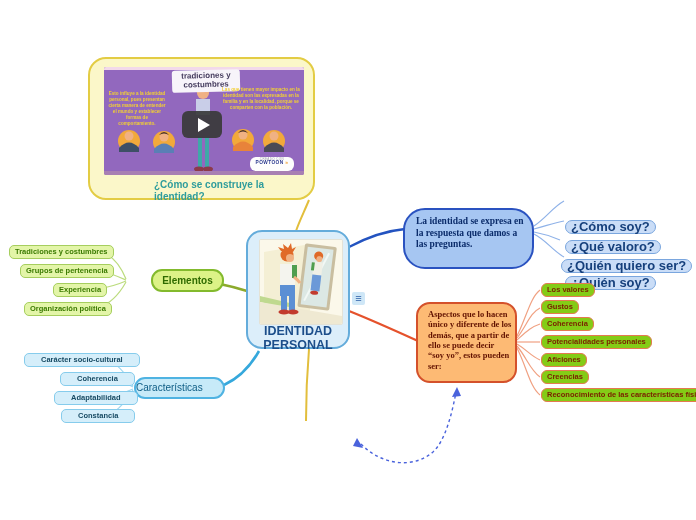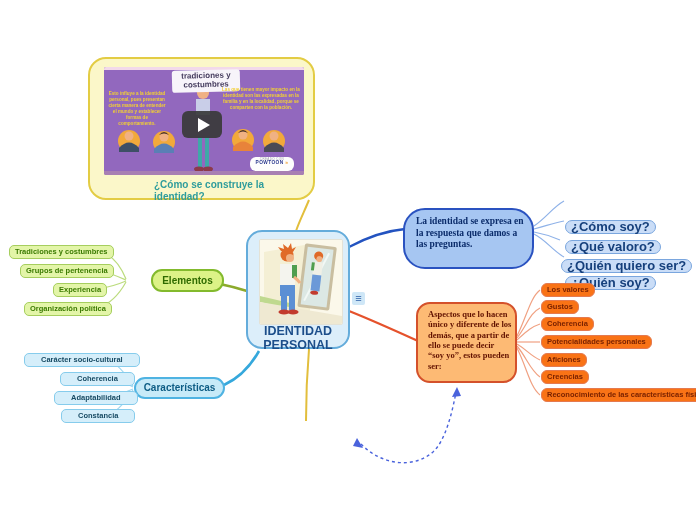--- a/index.html
+++ b/index.html
@@ -49,33 +49,33 @@
   .qmain .txt{position:absolute;left:11px;top:6px;width:112px;font-family:"Liberation Serif",serif;
               font-weight:bold;font-size:9.5px;line-height:1.22;color:#0B2C6B;}
   .qchild{background:#CADDF7;border:1.5px solid #7AA6DE;border-radius:7px;color:#16407C;
           font-weight:bold;font-size:13px;line-height:10px;padding:1px 5px;white-space:nowrap;cursor:pointer;margin-top:26px;}
 
   
   .omain{left:416px;top:302px;width:101px;height:81px;background:#fdba74;border:2px solid #D4512B;
          border-radius:14px;cursor:pointer;}
   .omain .txt{position:absolute;left:10px;top:5px;width:84px;font-family:"Liberation Serif",serif;
               font-weight:bold;font-size:8.5px;line-height:1.22;color:#621200;}
-  .ochild{background:#f97316;border:1.5px solid #E47A50;border-radius:6px;color:#7A2200;
+  .ochild{background:#84cc16;border:1.5px solid #E47A50;border-radius:6px;color:#7A2200;
           font-weight:bold;font-size:7.5px;line-height:10px;padding:1px 5px;white-space:nowrap;cursor:pointer;}
 
   
   .gmain{left:125px;top:269px;width:73px;height:23px;background:#DCF287;border:2px solid #83BA2D;
          border-radius:11px;color:#2F6B00;font-weight:bold;font-size:10px;text-align:center;
          line-height:19px;cursor:pointer;margin-left:26px;}
   .gchild{background:#E3F5A8;border:1.3px solid #A6CE5E;border-radius:5px;color:#3A7A00;
           font-weight:bold;font-size:7.5px;line-height:10px;padding:1px 5px;white-space:nowrap;cursor:pointer;}
 
   
   .bmain{left:134px;top:377px;width:91px;height:22px;background:#C7EAF8;border:2px solid #4FB3E2;
-         border-radius:11px;color:#0D5C84;font-weight:bold;font-size:10px;text-align:center;
+         border-radius:11px;color:#0D5C84;font-weight:normal;font-size:10px;text-align:left;
          line-height:18px;cursor:pointer;}
   .bchild{background:#D5EEFA;border:1.3px solid #86CCEC;border-radius:5px;color:#174A63;
           font-weight:bold;font-size:7.5px;line-height:10px;padding:1px 16px;white-space:nowrap;cursor:pointer;}
 
   
   .idea{left:305px;top:420px;width:97px;height:23px;background:#FBD36E;border:2px solid #E2A23C;
         border-radius:12px;color:#8F3D00;font-weight:bold;font-size:9.5px;text-align:center;
         line-height:19px;letter-spacing:.3px;cursor:pointer;}
 </style>
 </head>

